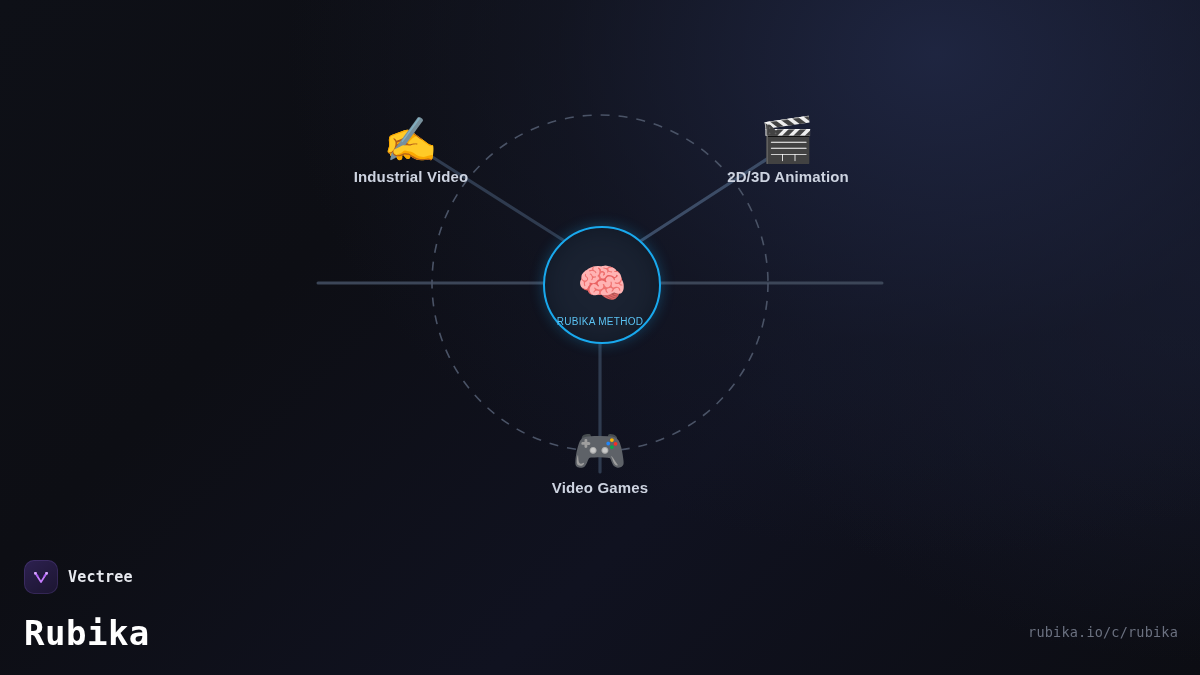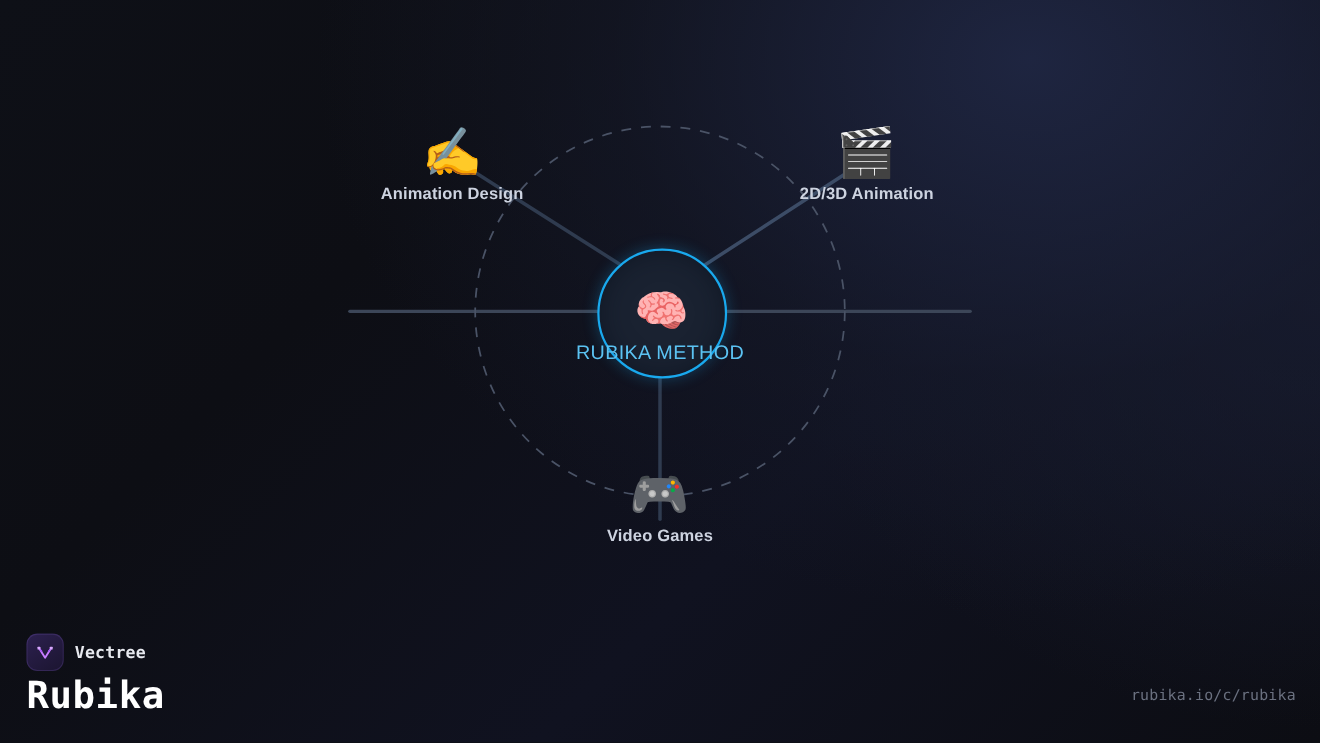--- a/index.html
+++ b/index.html
@@ -71,31 +71,31 @@
     font-size: 40px;
     line-height: 40px;
     font-family: "DejaVu Sans", sans-serif;
     margin-top: -4px;
   }
   #hub-label {
     position: absolute;
     left: 600px;
     top: 321px;
     transform: translate(-50%, -50%);
-    font-size: 18px;
+    font-size: 10px;
     color: #5bc2f2;
     white-space: nowrap;
     letter-spacing: 0.3px;
   }
 
   
   #brand {
     position: absolute;
     left: 24px;
-    top: 576px;
+    top: 560px;
     display: flex;
     align-items: center;
     gap: 10px;
   }
   #brand-logo {
     width: 34px;
     height: 34px;
     border-radius: 10px;
     background: linear-gradient(145deg, #2d2150 0%, #231a3e 55%, #1b1530 100%);
     box-shadow: inset 0 0 0 1px rgba(150,110,230,0.18);
@@ -148,21 +148,21 @@
     <line x1="600" y1="340" x2="600" y2="472" stroke="#2f3b4f" stroke-width="3.2" stroke-linecap="round"></line>
   </svg>
 
   <div id="hub">
     <span id="hub-emoji">🧠</span>
   </div>
   <div id="hub-label">RUBIKA METHOD</div>
 
   <div class="node" style="left:411px; top:150px;">
     <span class="node-emoji">✍️</span>
-    <span class="node-label">Animation Design</span>
+    <span class="node-label">Industrial Video</span>
   </div>
 
   <div class="node" style="left:788px; top:150px;">
     <span class="node-emoji">🎬</span>
     <span class="node-label">2D/3D Animation</span>
   </div>
 
   <div class="node" style="left:600px; top:461px;">
     <span class="node-emoji">🎮</span>
     <span class="node-label">Video Games</span>

